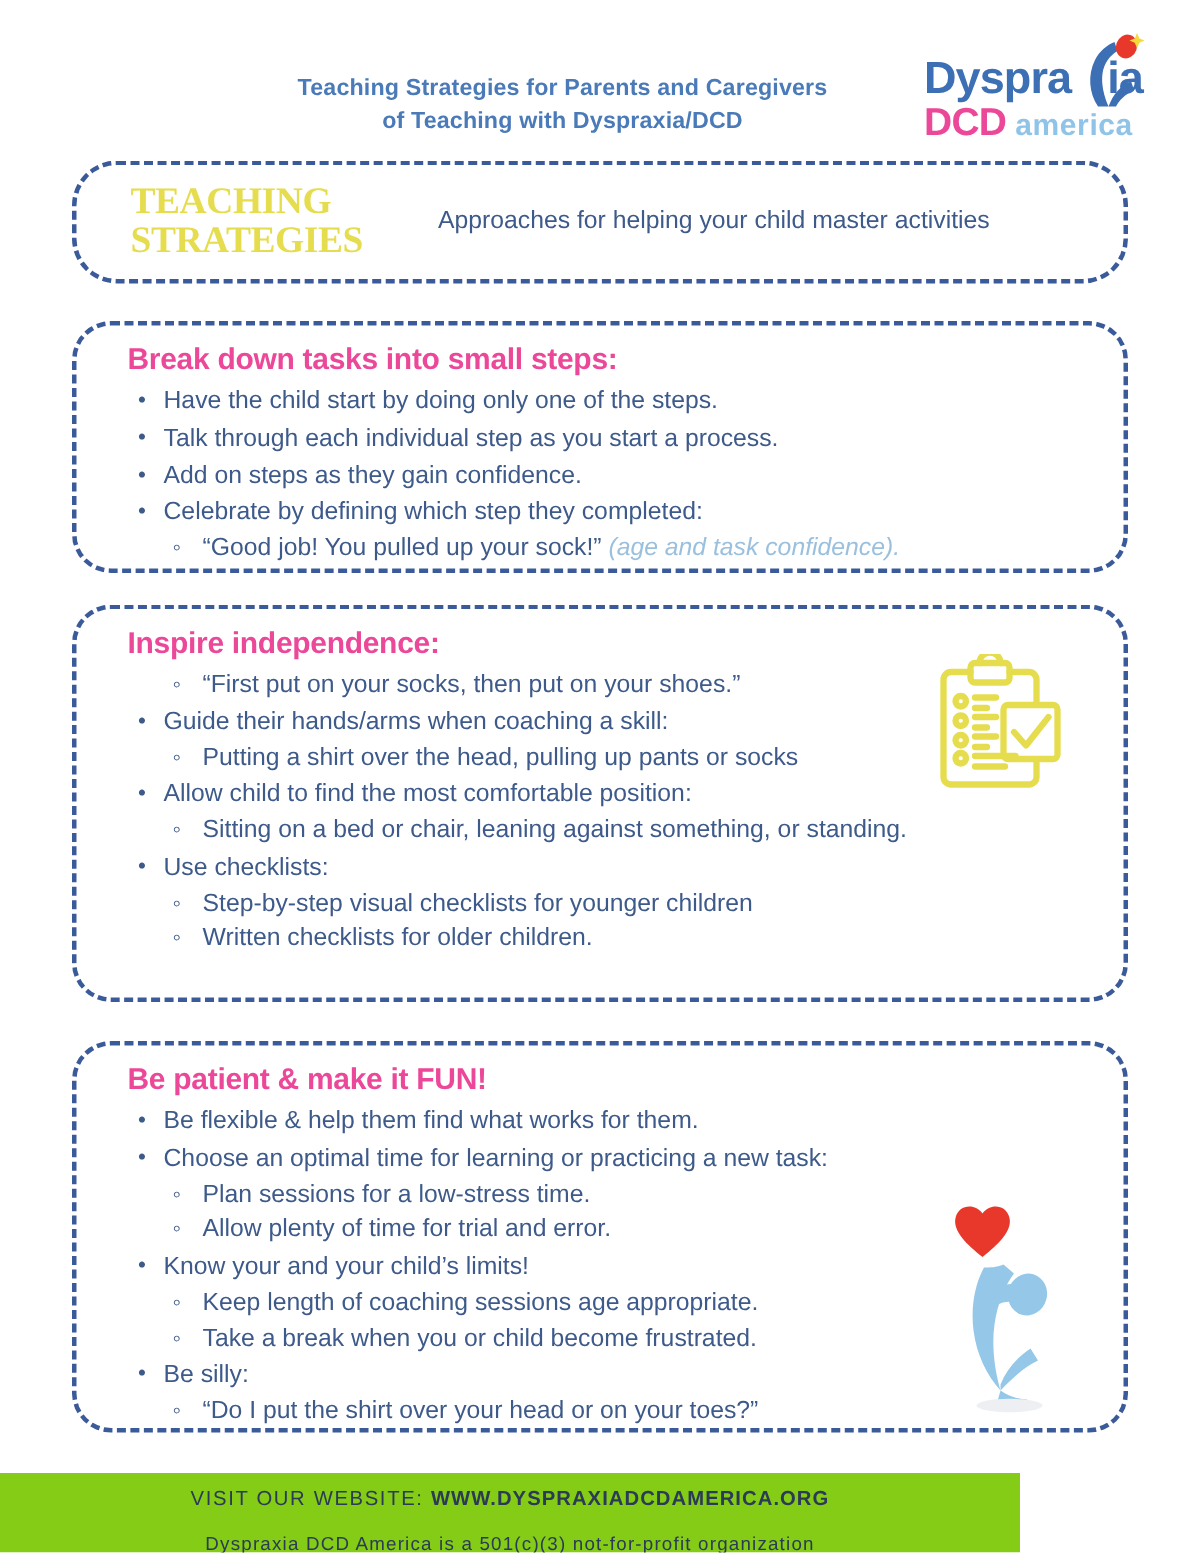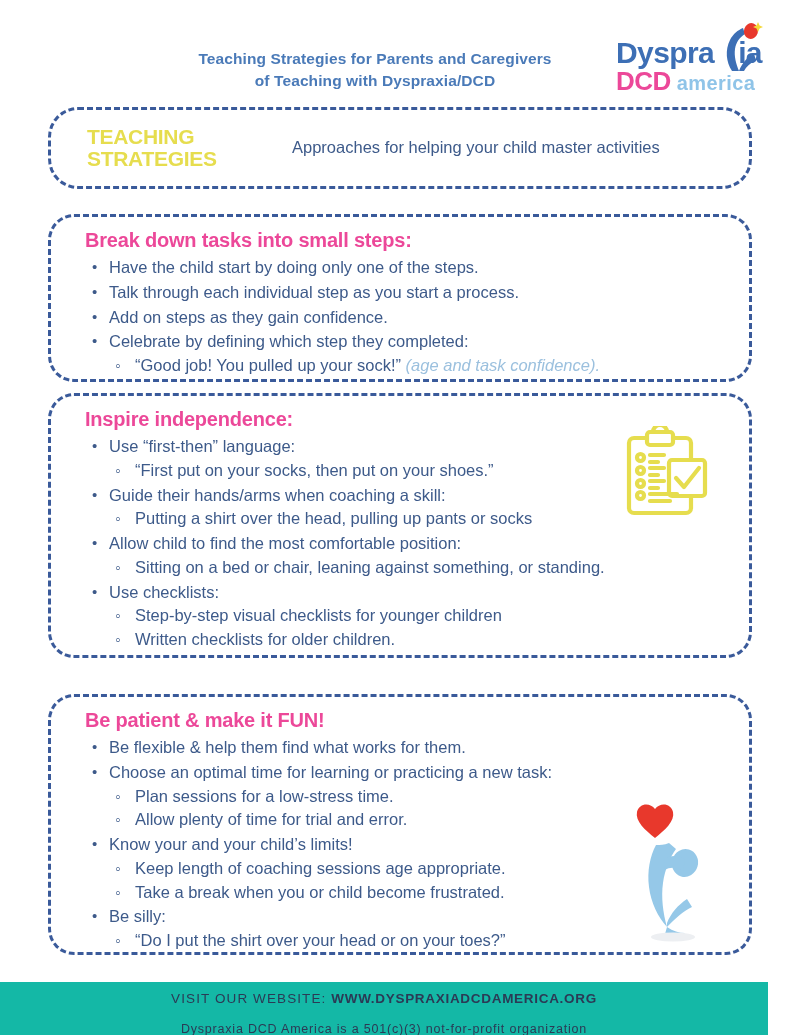--- a/index.html
+++ b/index.html
@@ -89,39 +89,40 @@
     position: absolute;
     left: 48px;
     width: 704px;
     box-sizing: border-box;
     border: 3px dashed #3a5a9a;
     border-radius: 26px;
     background: #ffffff;
   }
   .card-hero   { top: 107px;  height: 82px;  border-radius: 30px; }
   .card-break  { top: 214px;  height: 168px; }
-  .card-inspire{ top: 393px;  height: 265px; }
+  .card-inspire{ top: 403px;  height: 265px; }
   .card-fun    { top: 694px;  height: 261px; }
 
   
   .hero-inner {
     display: flex;
     align-items: center;
     height: 100%;
     padding: 0 24px 0 36px;
     box-sizing: border-box;
   }
   .hero-kicker {
-    font-size: 21px;
+    font-size: 25px;
     font-weight: bold;
     color: #e6dd4e;
     line-height: 1.05;
     letter-spacing: -0.3px;
     flex: 0 0 auto;
     width: 205px;
+    font-family: Liberation Serif, serif;
   }
   .hero-kicker span { display: block; }
   .hero-desc {
     font-size: 16.5px;
     color: #3d5a8a;
     line-height: 1.42;
     flex: 1 1 auto;
   }
   .hero-desc span { display: block; }
 
@@ -196,23 +197,23 @@
     top: 104px;
     width: 92px;
     height: 142px;
   }
 
   
   .footer {
     position: absolute;
     left: 0;
     top: 982px;
-    width: 768px;
+    width: 680px;
     height: 53px;
-    background: #14b8a6;
+    background: #84cc16;
     text-align: center;
     box-sizing: border-box;
     padding-top: 9px;
   }
   .footer-line1 {
     font-size: 13.5px;
     color: #2b3a55;
     letter-spacing: 1.1px;
   }
   .footer-line1 b { font-weight: bold; letter-spacing: 0.7px; }
@@ -276,21 +277,20 @@
       </li>
     </ul>
   </div>
 </div>
 
 <div class="card card-inspire">
   <div class="card-body">
     <h2 class="sec-head">Inspire independence:</h2>
     <ul class="lvl1">
       <li>
-        <span class="txt">Use “first-then” language:</span>
         <ul class="lvl2">
           <li>“First put on your socks, then put on your shoes.”</li>
         </ul>
       </li>
       <li>
         <span class="txt">Guide their hands/arms when coaching a skill:</span>
         <ul class="lvl2">
           <li>Putting a shirt over the head, pulling up pants or socks</li>
         </ul>
       </li>

